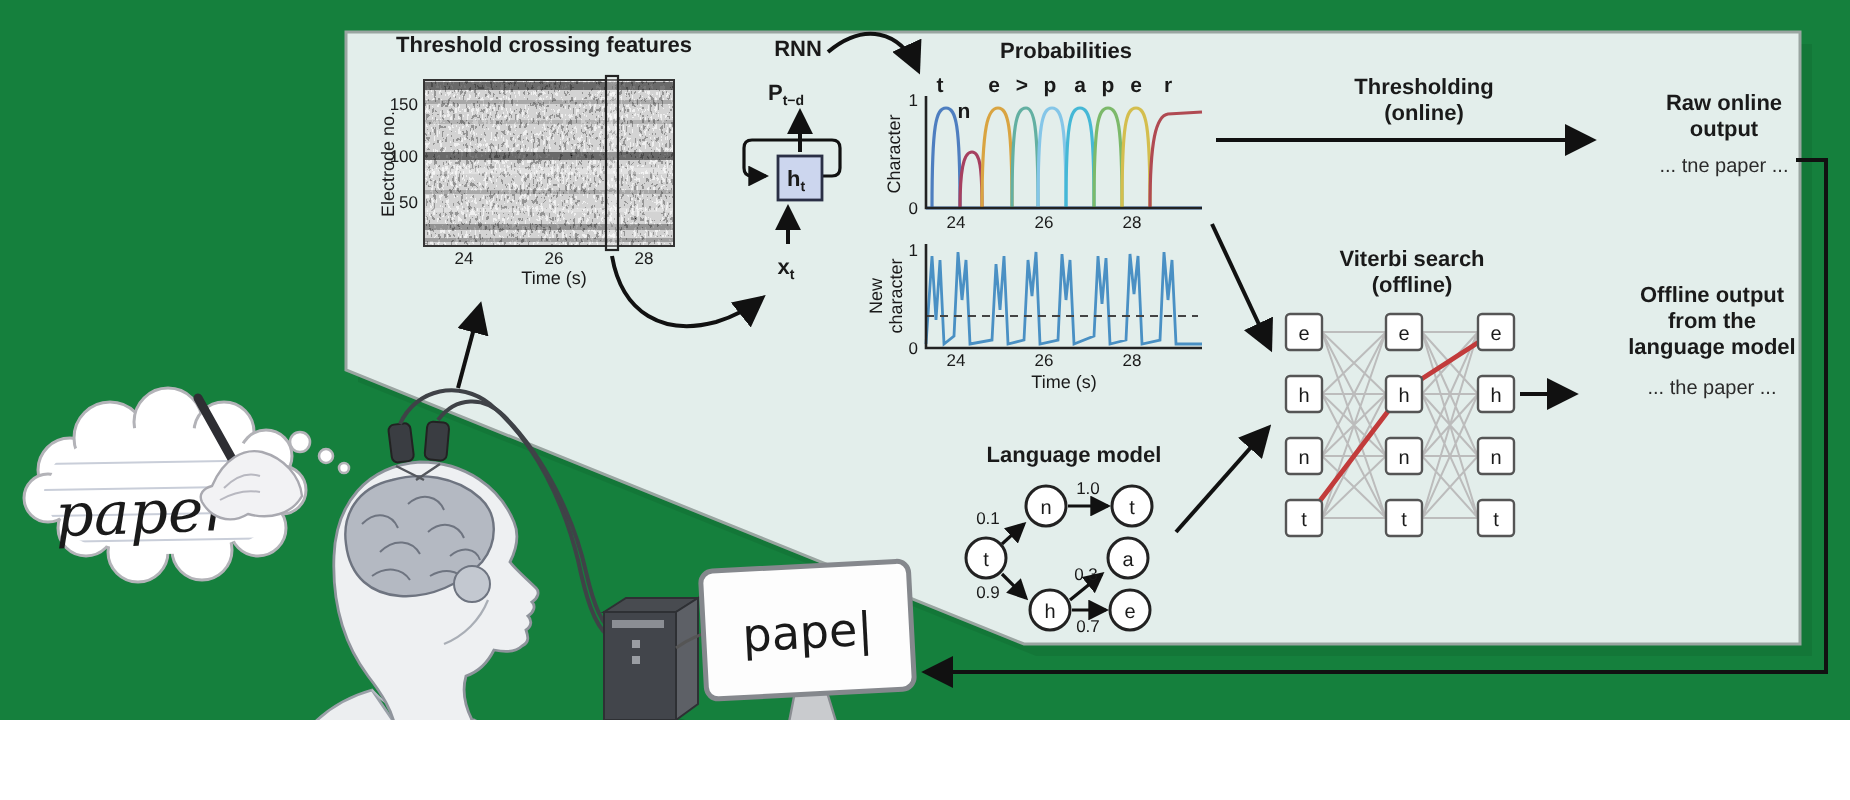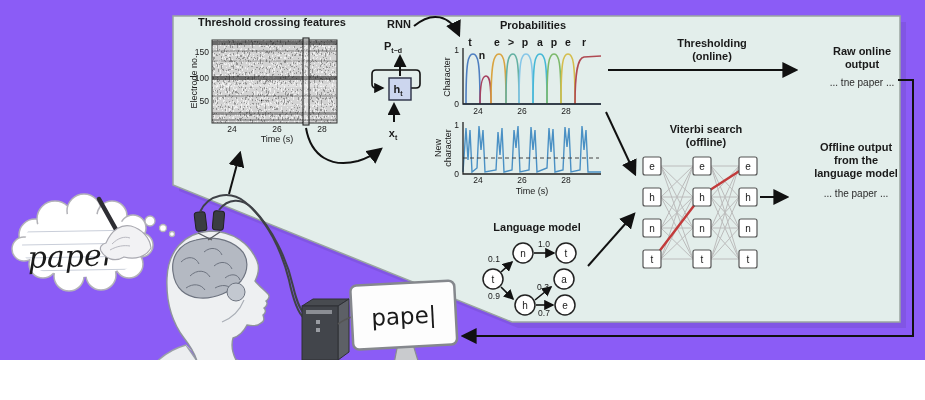--- a/index.html
+++ b/index.html
@@ -1,16 +1,16 @@
 <!DOCTYPE html>
 <html><head>
 <meta charset="utf-8">
 <style>
   html,body{margin:0;padding:0;background:#ffffff;}
-  #fig{position:relative;width:925px;height:360px;background:#8b5cf6;overflow:hidden;
+  #fig{position:relative;width:925px;height:360px;background:#15803d;overflow:hidden;
        font-family:"Liberation Sans", sans-serif;}
   svg{position:absolute;left:0;top:0;}
   text{font-family:"Liberation Sans", sans-serif;fill:#1a1a1a;}
   .ttl{font-size:11px;font-weight:bold;}
   .lbl{font-size:9px;}
   .tick{font-size:8.5px;}
   .quote{font-size:10px;fill:#2b2b2b;}
   .sub{font-size:7px;}
   .mathb{font-size:11px;font-weight:bold;}
   .node{font-size:10px;}

